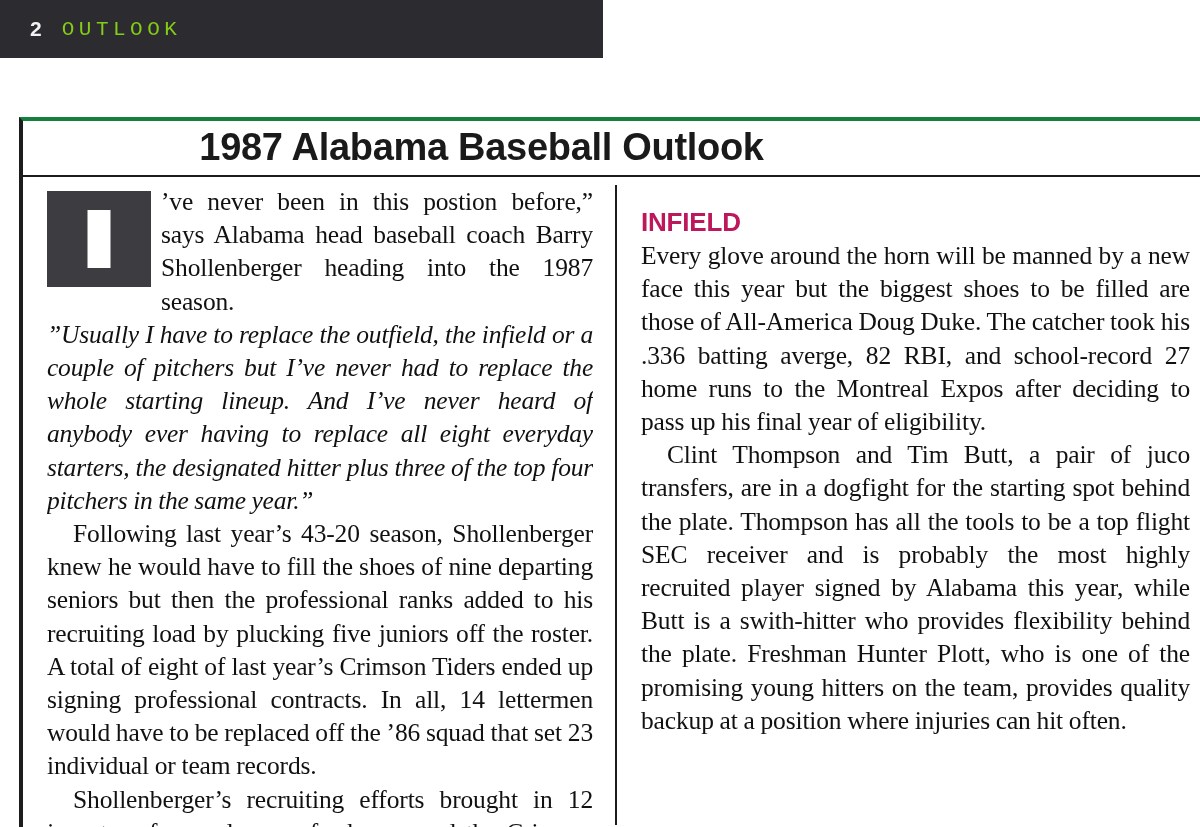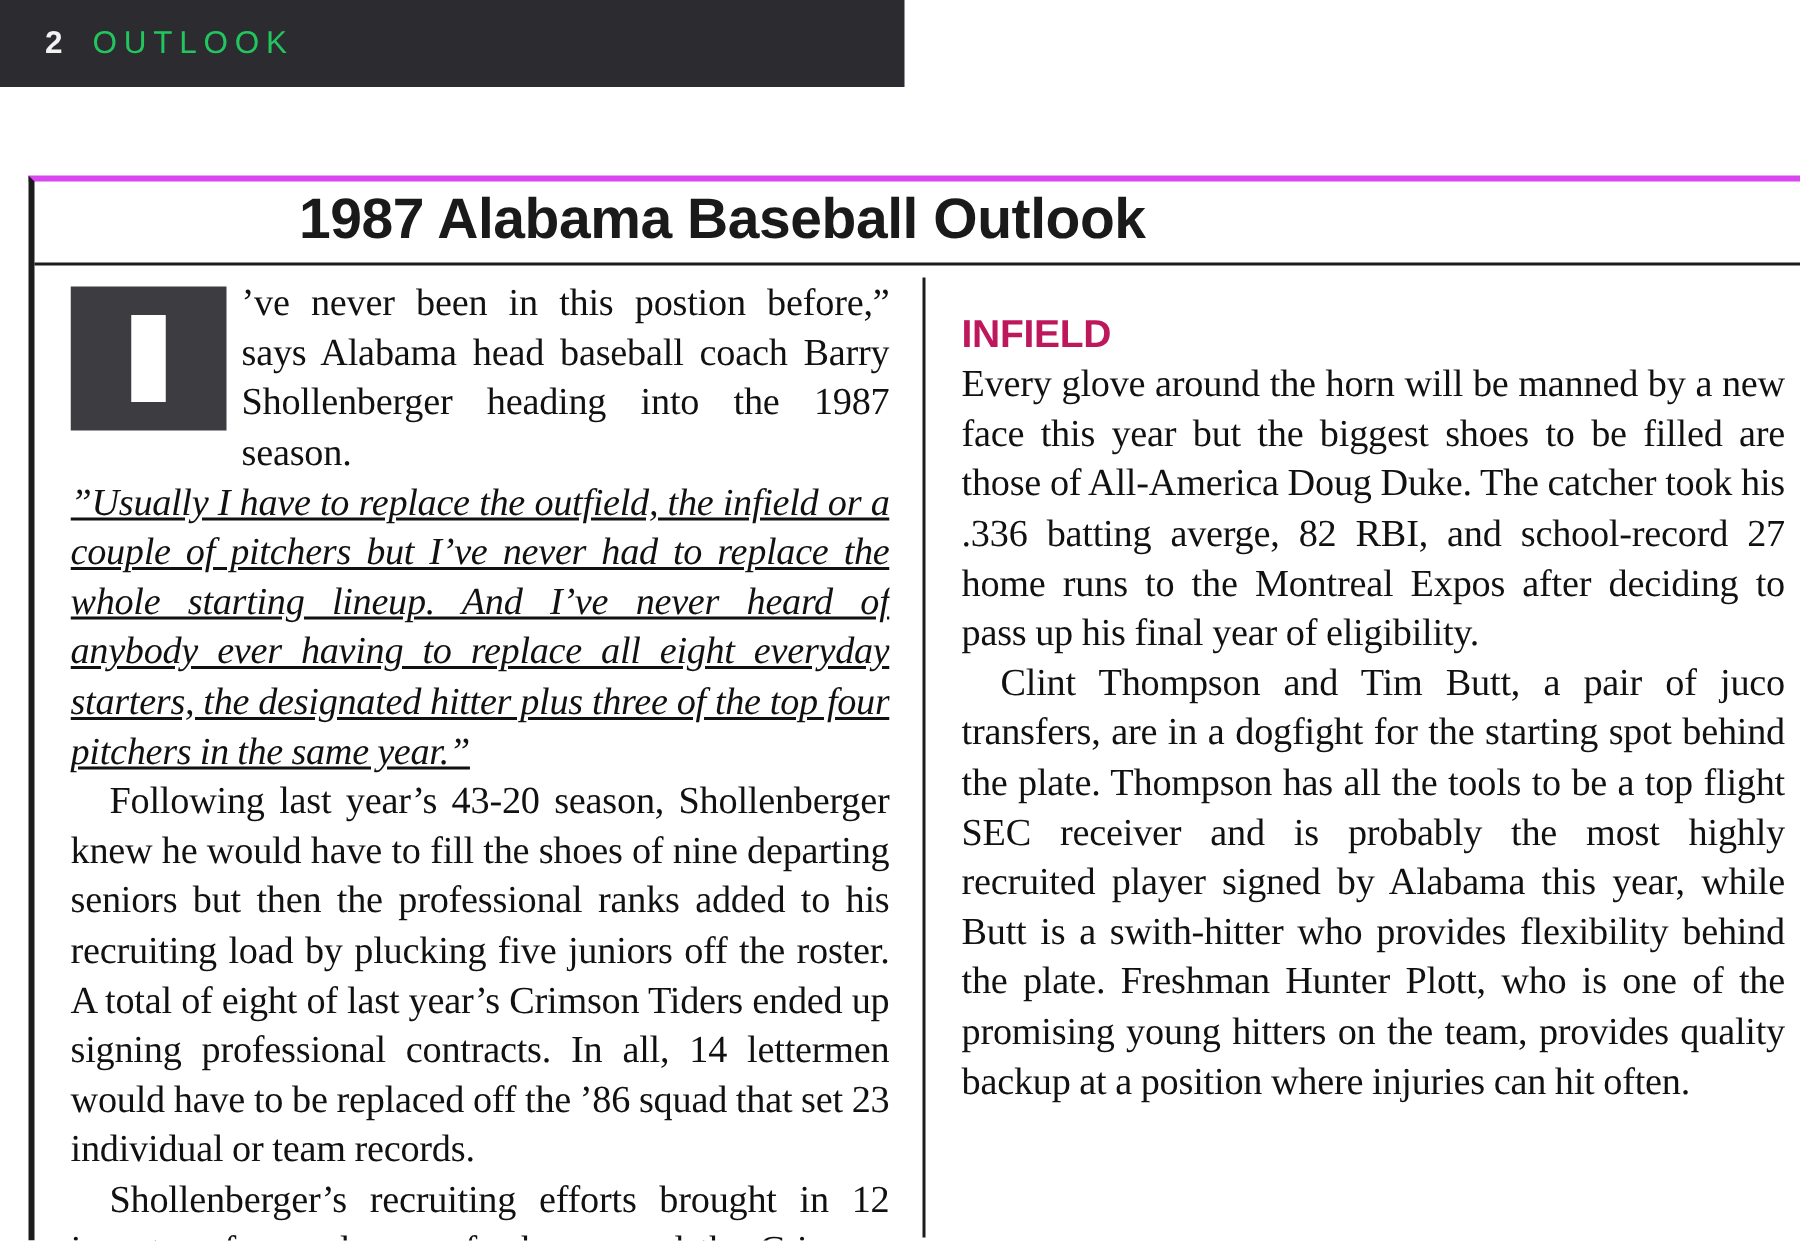--- a/index.html
+++ b/index.html
@@ -31,37 +31,37 @@
   }
   .runhead-page {
     font-family: "Liberation Sans", sans-serif;
     font-weight: bold;
     font-size: 21px;
     color: #f2f2f2;
     letter-spacing: 0px;
     margin-right: 20px;
   }
   .runhead-section {
-    font-family: Liberation Sans, sans-serif;
+    font-family: Liberation Mono, monospace;
     font-weight: normal;
     font-size: 21px;
-    color: #22c55e;
+    color: #84cc16;
     letter-spacing: 4.5px;
   }
 
   
   .article {
     position: absolute;
     left: 19px;
     top: 117px;
     width: 1181px;
     height: 710px;
     box-sizing: border-box;
     border-left: 4px solid #1c1c1c;
-    border-top: 4px solid #d946ef;
+    border-top: 4px solid #15803d;
   }
 
   .title-band {
     position: relative;
     height: 56px;
     border-bottom: 2px solid #1c1c1c;
     box-sizing: border-box;
   }
   .article-title {
     position: absolute;
@@ -114,21 +114,20 @@
   p.body.noindent { text-indent: 0; }
 
   p.quote {
     margin: 0;
     font-style: italic;
     font-size: 25.5px;
     line-height: 33.2px;
     text-align: justify;
     letter-spacing: -0.2px;
     word-spacing: -0.6px;
-    text-decoration: underline;
   }
 
   
   .dropcap {
     float: left;
     width: 104px;
     height: 96px;
     background: #3c3c41;
     margin: 6px 10px 2px 0;
     position: relative;

